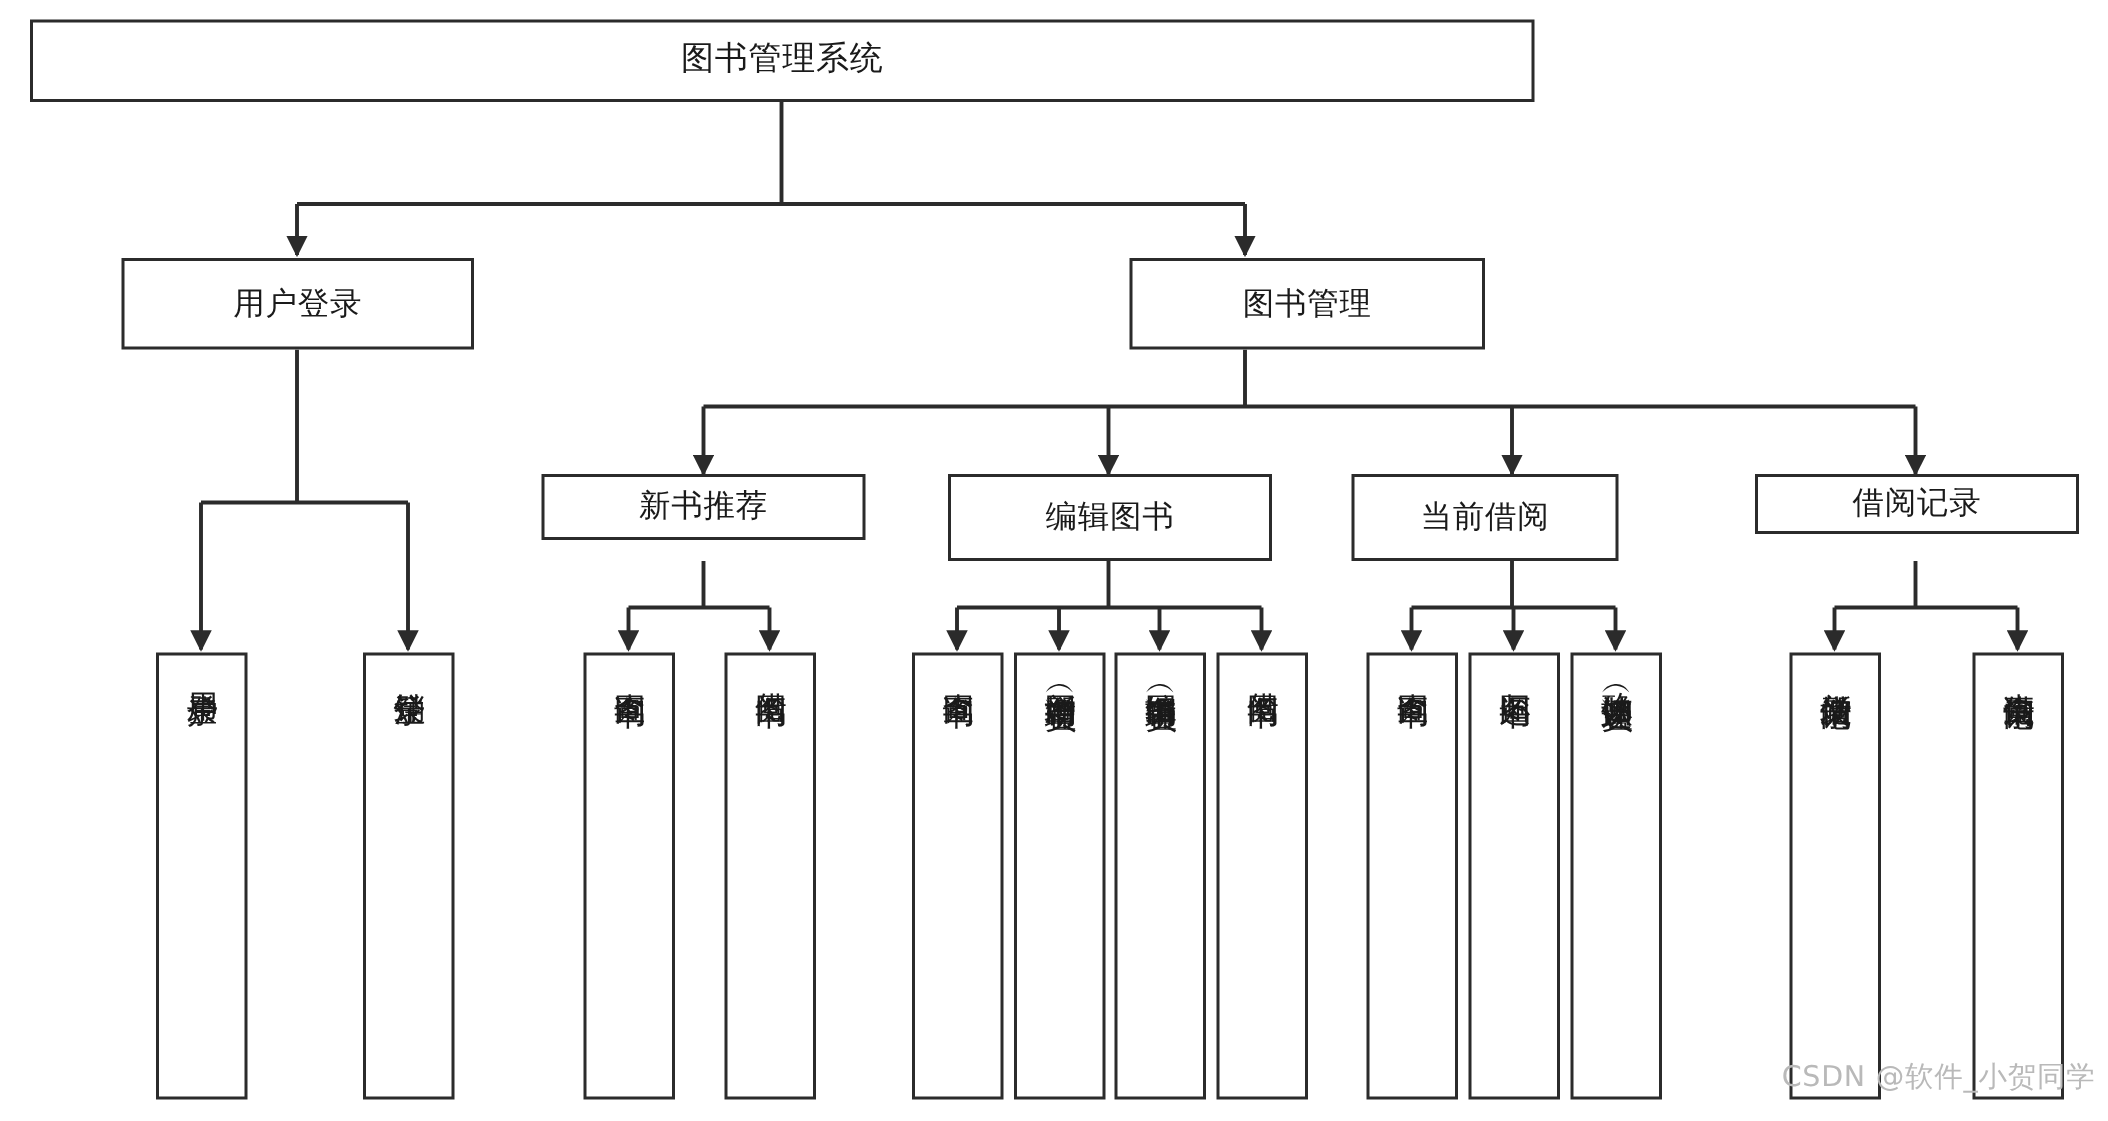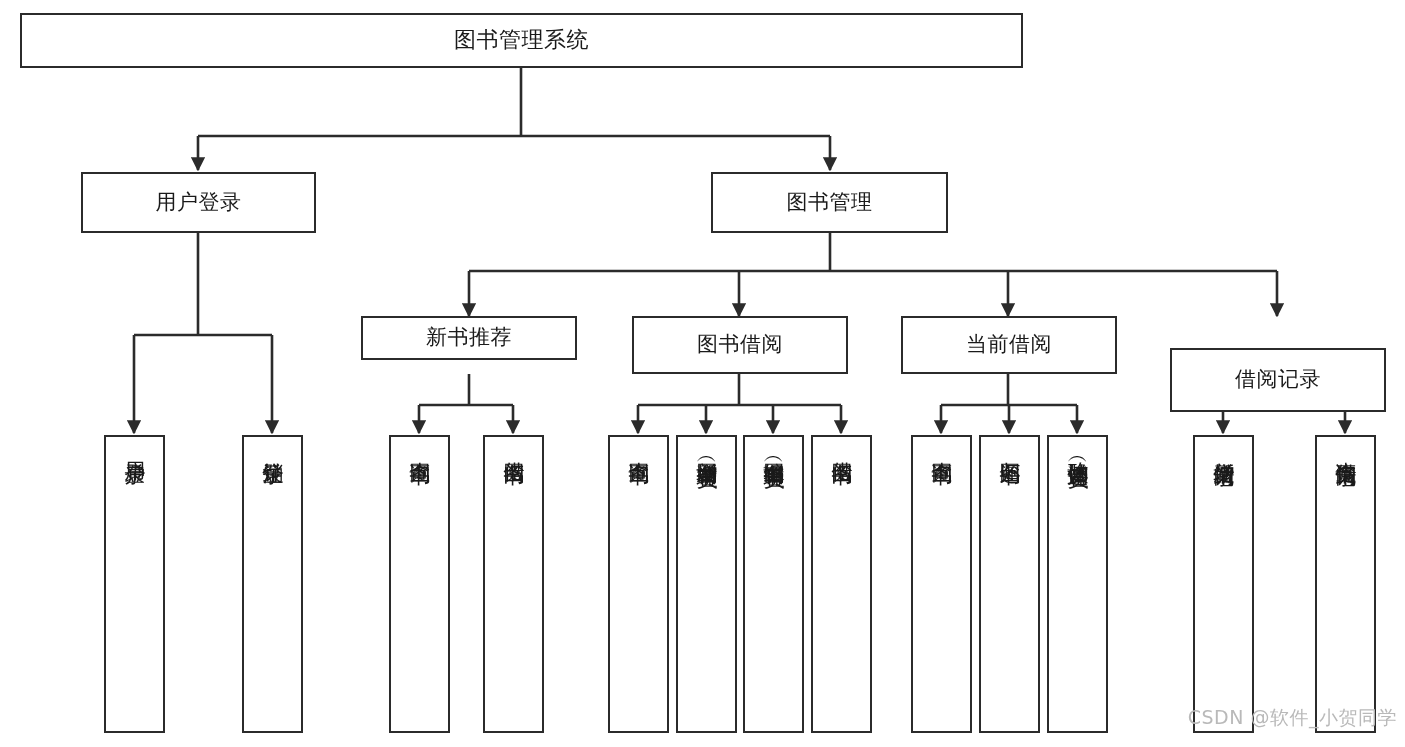--- a/index.html
+++ b/index.html
@@ -120,34 +120,34 @@
     <path d="M 1345 405 L 1345 433" stroke="#2b2b2b" stroke-width="2.6" fill="none" marker-end="url(#arrow)"></path>
   </svg>
 
   <div class="node horizontal root" style="left:20px; top:13px; width:1003px; height:55px;">
     <span class="node-label">图书管理系统</span>
   </div>
 
   <div class="node horizontal" style="left:81px; top:172px; width:235px; height:61px;">
     <span class="node-label">用户登录</span>
   </div>
-  <div class="node horizontal" style="left:711px; top:172px; width:237px; height:61px;">
+  <div class="node horizontal" style="left:753px; top:172px; width:237px; height:61px;">
     <span class="node-label">图书管理</span>
   </div>
 
   <div class="node horizontal" style="left:361px; top:316px; width:216px; height:44px;">
     <span class="node-label">新书推荐</span>
   </div>
   <div class="node horizontal" style="left:632px; top:316px; width:216px; height:58px;">
-    <span class="node-label">图书借阅</span>
+    <span class="node-label">编辑图书</span>
   </div>
-  <div class="node horizontal" style="left:901px; top:316px; width:216px; height:58px;">
+  <div class="node horizontal" style="left:901px; top:316px; width:178px; height:58px;">
     <span class="node-label">当前借阅</span>
   </div>
-  <div class="node horizontal" style="left:1170px; top:316px; width:216px; height:64px;margin-top:32px;">
+  <div class="node horizontal" style="left:1170px; top:316px; width:216px; height:40px;">
     <span class="node-label">借阅记录</span>
   </div>
 
   <div class="node vertical" style="left:104px; top:435px; width:61px; height:298px;">
     <span class="node-label">用户登录</span>
   </div>
   <div class="node vertical" style="left:242px; top:435px; width:61px; height:298px;">
     <span class="node-label">注销登录</span>
   </div>
 

